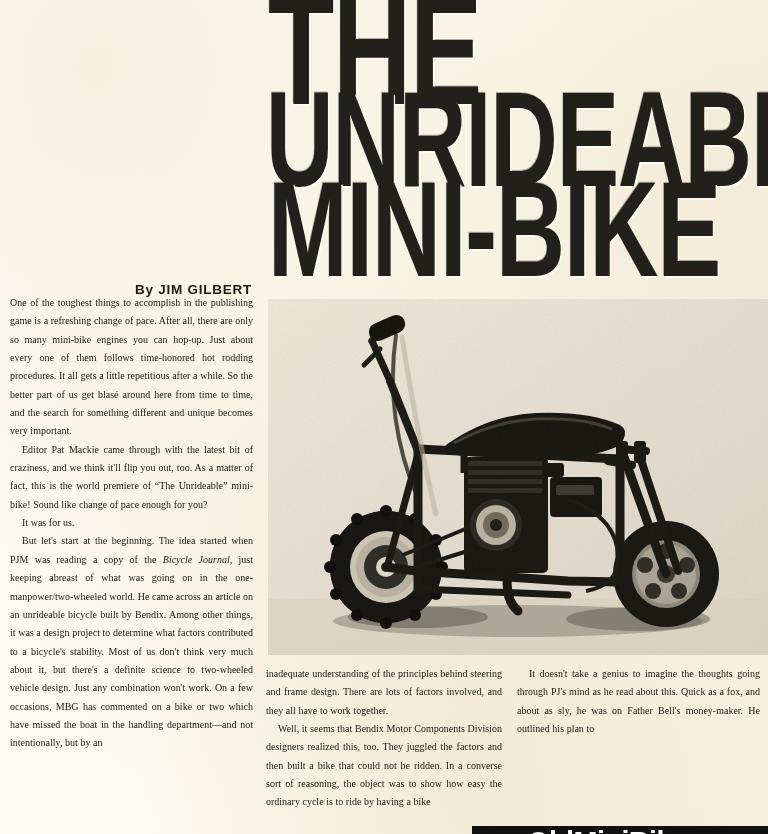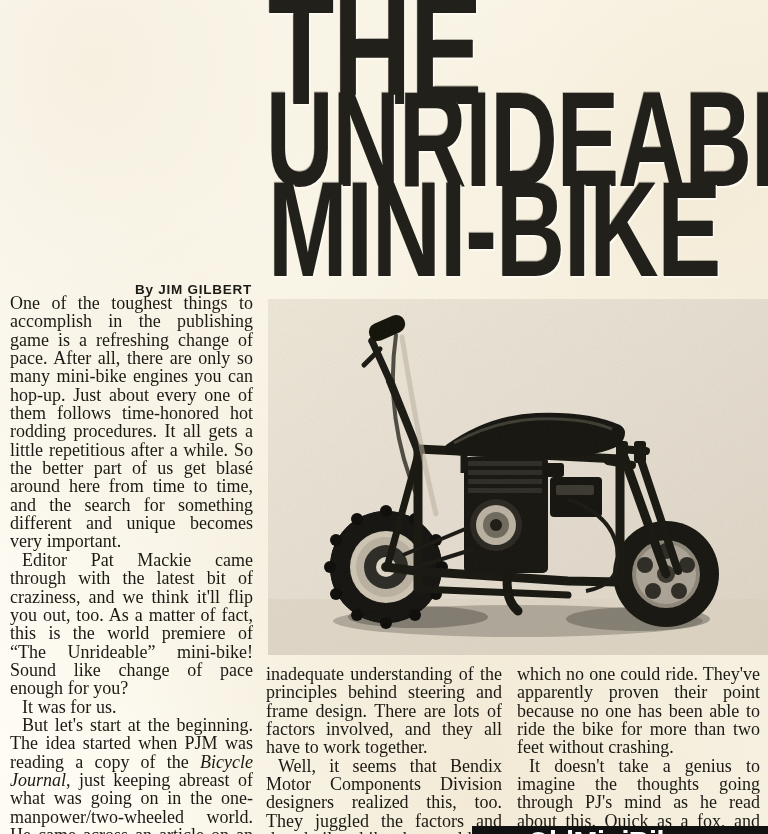--- a/index.html
+++ b/index.html
@@ -109,21 +109,21 @@
   }
   .col-2 { left: 266px; width: 236px; }
   .col-3 { left: 517px; width: 243px; }
 
   
   .bodytext p {
     margin: 0;
     text-align: justify;
     text-justify: inter-word;
     font-family: "Liberation Serif", "DejaVu Serif", serif;
-    font-size: 18px;
+    font-size: 10px;
     line-height: 18.35px;
     color: #1b1914;
     hyphens: manual;
     word-spacing: 0.01em;
   }
   .bodytext p.indent { text-indent: 12px; }
   .bodytext p.noindent { text-indent: 0; }
   .bodytext i { }
 
   
@@ -310,21 +310,20 @@
     <p class="indent">It was for us.</p>
     <p class="indent">But let's start at the beginning. The idea started when PJM was reading a copy of the <i>Bicycle Journal</i>, just keeping abreast of what was going on in the one-manpower/two-wheeled world. He came across an article on an unrideable bicycle built by Bendix. Among other things, it was a design project to determine what factors contributed to a bicycle's stability. Most of us don't think very much about it, but there's a definite science to two-wheeled vehicle design. Just any combination won't work. On a few occasions, MBG has commented on a bike or two which have missed the boat in the handling department—and not intentionally, but by an</p>
   </div>
 
   <div class="col col-2 bodytext">
     <p class="noindent">inadequate understanding of the principles behind steering and frame design. There are lots of factors involved, and they all have to work together.</p>
     <p class="indent">Well, it seems that Bendix Motor Components Division designers realized this, too. They juggled the factors and then built a bike that could not be ridden. In a converse sort of reasoning, the object was to show how easy the ordinary cycle is to ride by having a bike</p>
   </div>
 
   <div class="col col-3 bodytext">
-    <p class="noindent">which no one could ride. They've apparently proven their point because no one has been able to ride the bike for more than two feet without crashing.</p>
     <p class="indent">It doesn't take a genius to imagine the thoughts going through PJ's mind as he read about this. Quick as a fox, and about as sly, he was on Father Bell's money-maker. He outlined his plan to</p>
   </div>
 
   <div class="watermark">
     <span>OldMiniBikes.com</span>
   </div>
 
 </div>
 
 </body></html>

